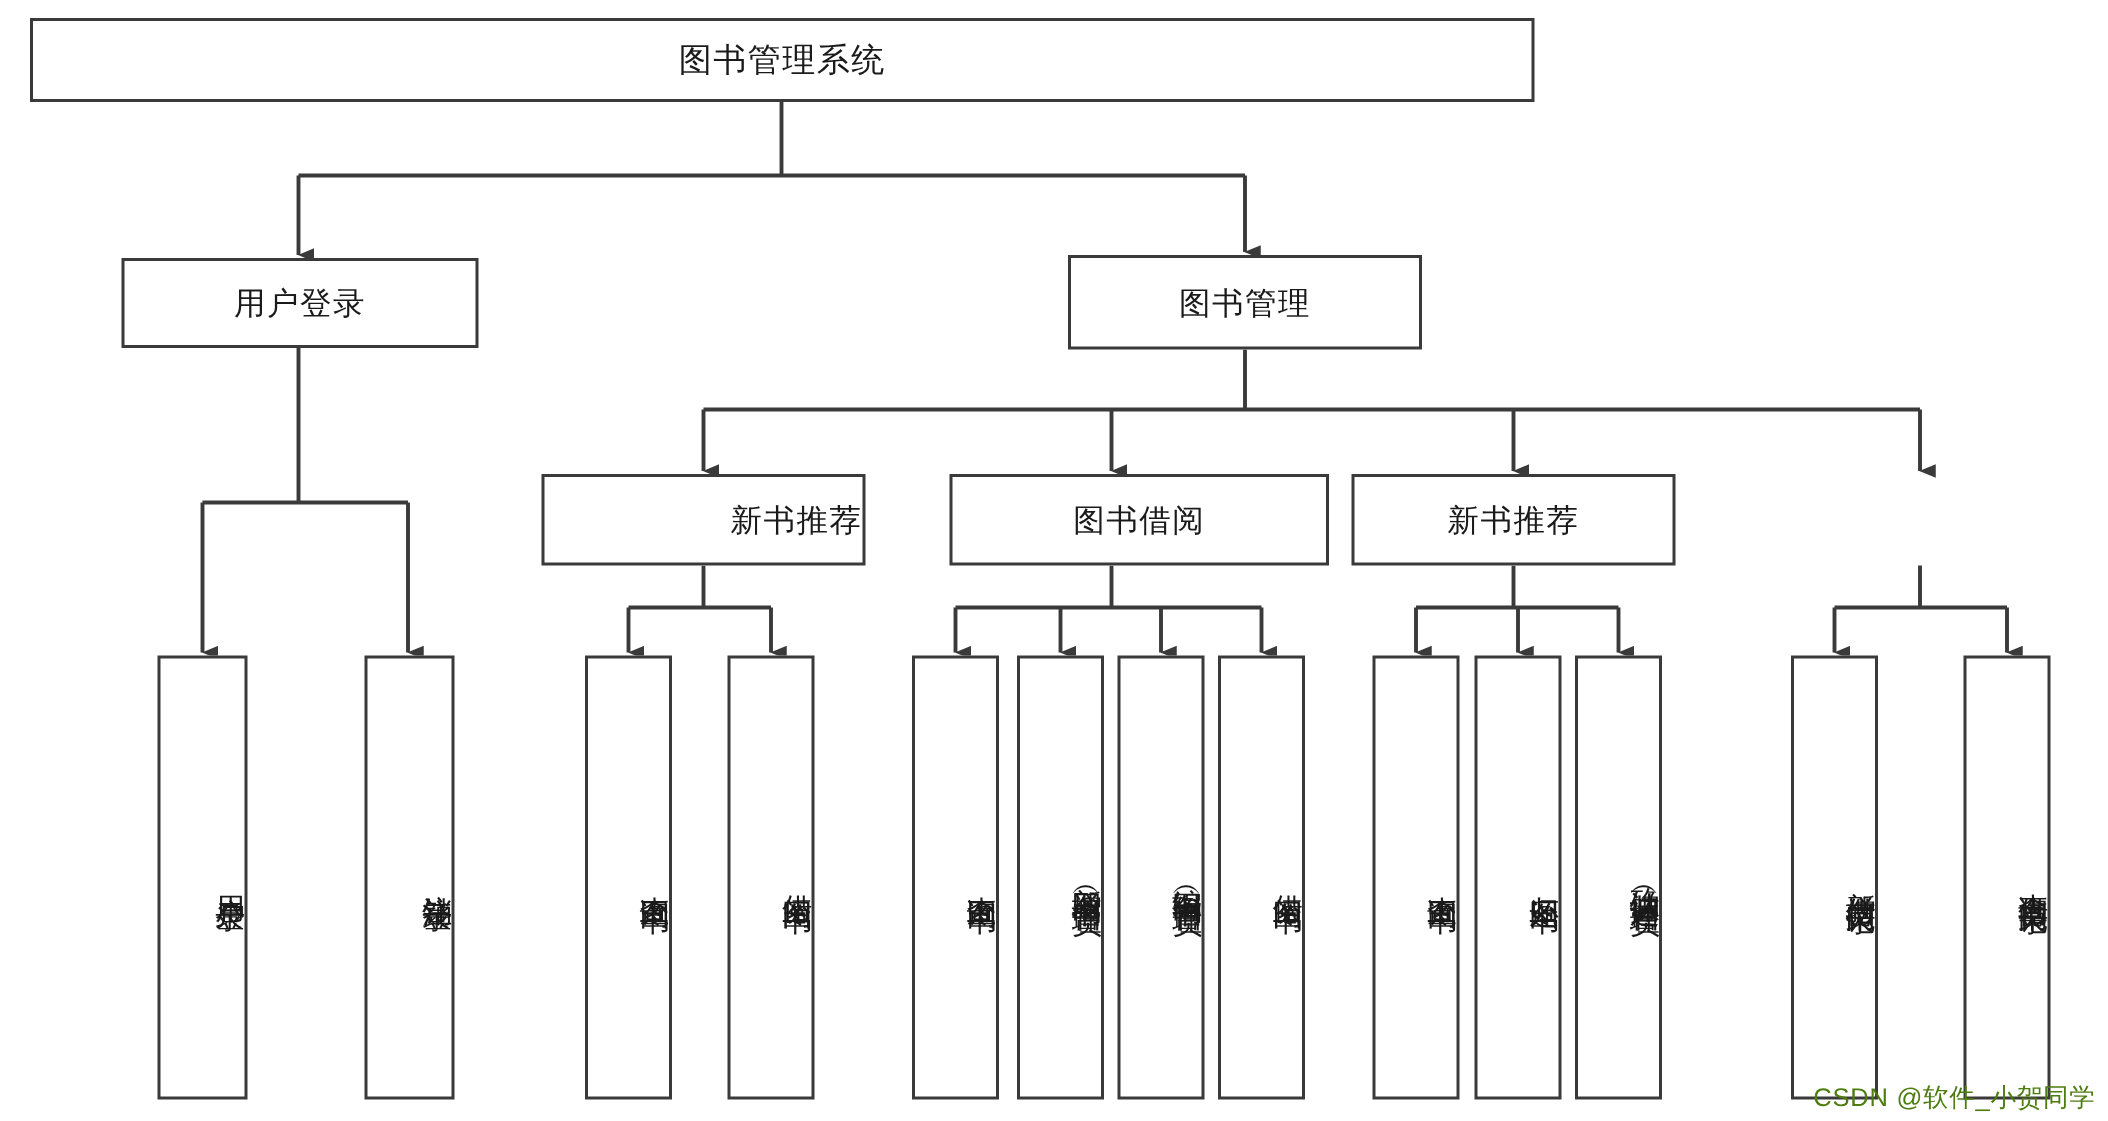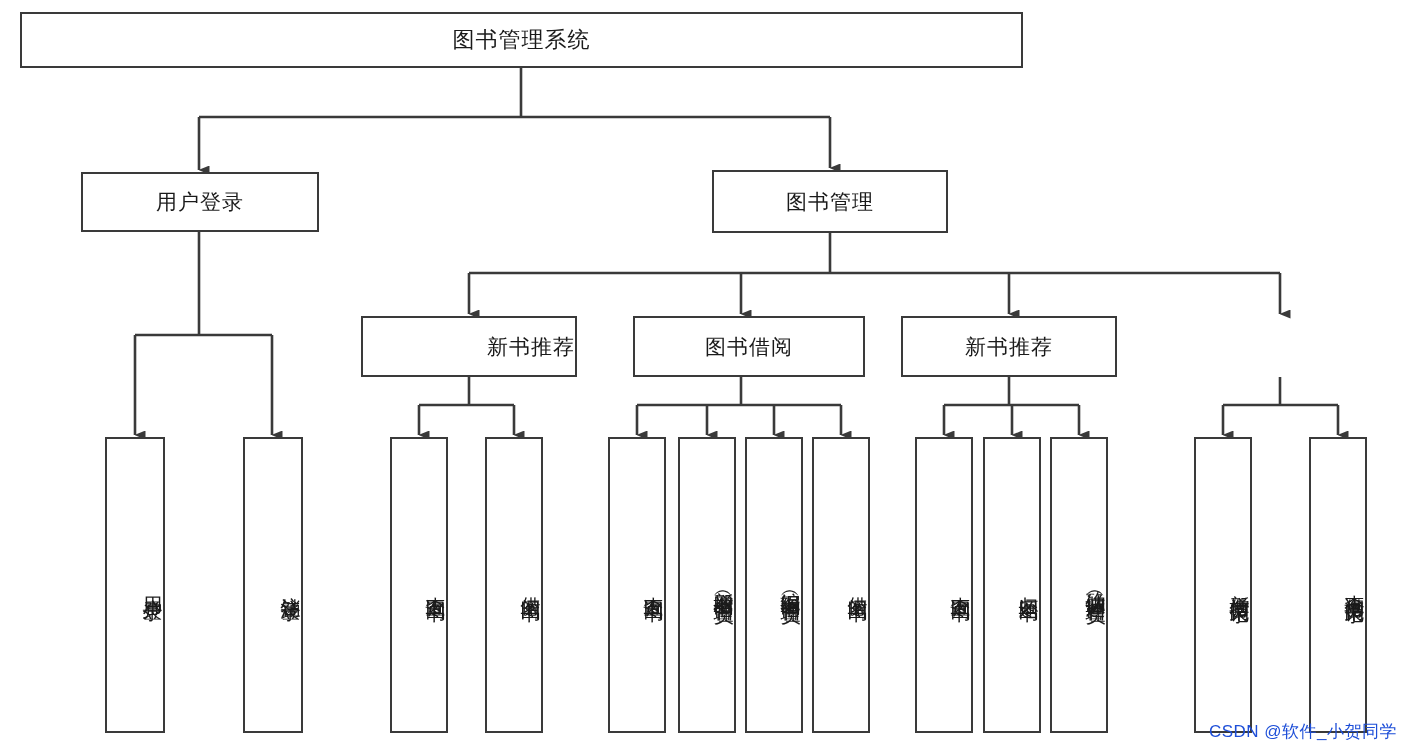--- a/index.html
+++ b/index.html
@@ -62,21 +62,21 @@
     white-space: nowrap;
   }
   #root-node {
     font-size: 22px;
   }
   .watermark {
     position: absolute;
     right: 8px;
     bottom: 4px;
     font-size: 17px;
-    color: #1d4ed8;
+    color: #4d7c0f;
     letter-spacing: 0.5px;
     white-space: nowrap;
   }
 </style>
 </head>
 <body>
 
 <div id="diagram-root">
 
   <svg class="connectors" viewBox="0 0 1405 747">
@@ -136,21 +136,21 @@
   <div class="node horiz" style="left:81px; top:172px; width:238px; height:60px;">
     <span class="label">用户登录</span>
   </div>
   <div class="node horiz" style="left:712px; top:170px; width:236px; height:63px;">
     <span class="label">图书管理</span>
   </div>
 
   <div class="node horiz" style="left:361px; top:316px; width:216px; height:61px;justify-content:flex-end;">
     <span class="label">新书推荐</span>
   </div>
-  <div class="node horiz" style="left:633px; top:316px; width:232px; height:61px;">
+  <div class="node horiz" style="left:633px; top:316px; width:253px; height:61px;">
     <span class="label">图书借阅</span>
   </div>
   <div class="node horiz" style="left:901px; top:316px; width:216px; height:61px;">
     <span class="label">新书推荐</span>
   </div>
 
   <div class="node vert" style="left:105px; top:437px; width:60px; height:296px;">
     <span class="label">用户登录</span>
   </div>
   <div class="node vert" style="left:243px; top:437px; width:60px; height:296px;">

